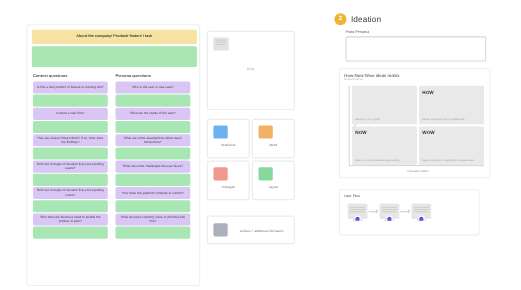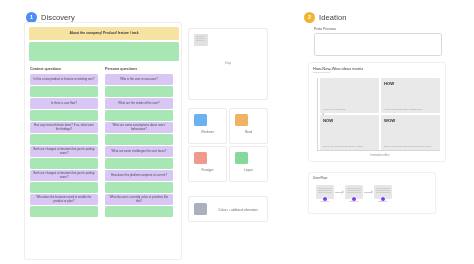--- a/index.html
+++ b/index.html
@@ -135,24 +135,20 @@
     border-left: 2.4px solid #cdcdcd;
     border-top: 2px solid transparent; border-bottom: 2px solid transparent;
   }
   .flow-cap { position: absolute; font-size: 2.2px; color: #9a9a9a; text-align: center; width: 18px; }
 </style>
 </head>
 <body>
 
 <div class="board">
 
-  <div class="sec-head" style="left:26px; top:12px;">
-    <div class="badge blue">1</div>
-    <div class="sec-title">Discovery</div>
-  </div>
 
   <div class="frame" id="discovery-frame">
 
     <div class="card yellow" style="left:4px; top:4px; width:150px; height:13px;">
       <span class="card-txt">About the company/ Product/ feature / task</span>
     </div>
 
     <div class="card green" style="left:4px; top:19px; width:150px; height:19px;">
       <span class="card-txt"></span>
     </div>

